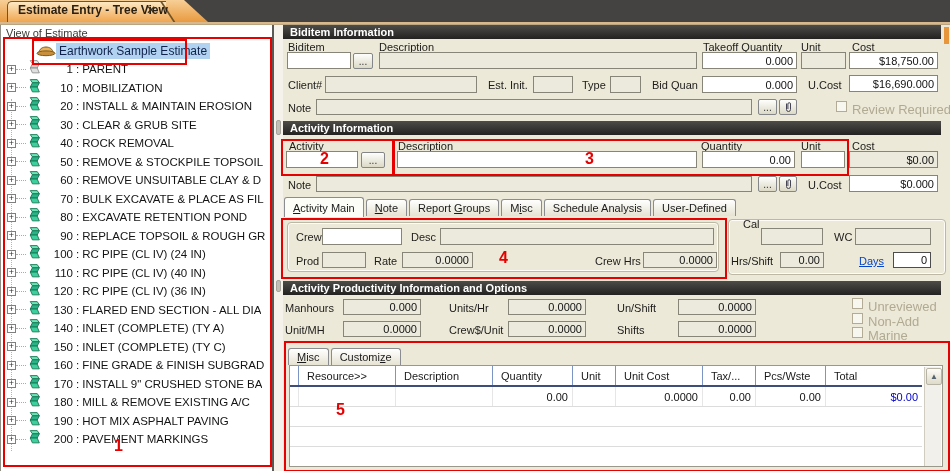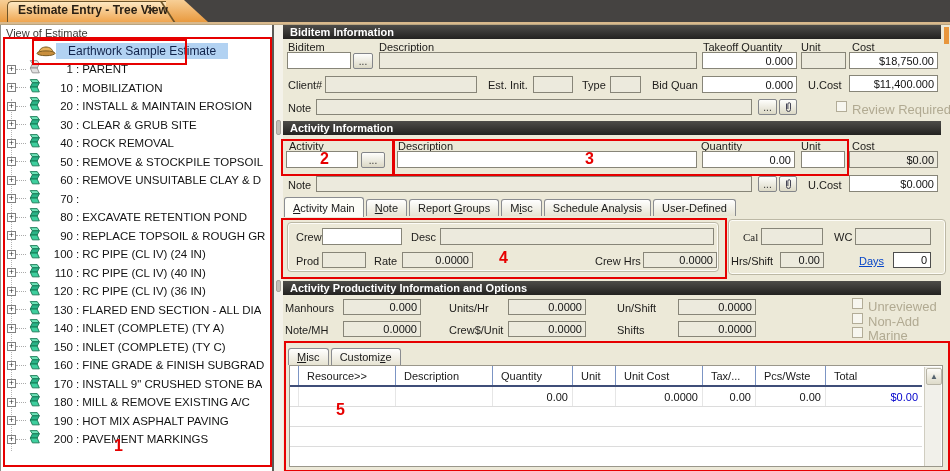--- a/index.html
+++ b/index.html
@@ -42,21 +42,21 @@
   .trow{height:18.5px;display:flex;align-items:center;white-space:nowrap;position:relative;}
   .plus{width:9px;height:9px;border:1px solid #7f7f7f;background:#fff;font-size:9px;line-height:7px;
         text-align:center;color:#333;margin-left:7px;flex:0 0 auto;box-sizing:border-box;}
   .hdots{width:10px;border-top:1px dotted #aaa;flex:0 0 auto;}
   .ticon{flex:0 0 auto;margin-left:1px;}
   .tnum{display:inline-block;width:32px;text-align:right;font-size:11.5px;color:#141414;flex:0 0 auto;}
   .tsep{font-size:11.5px;color:#141414;margin:0 3px;flex:0 0 auto;}
   .tname{font-size:11.5px;color:#141414;overflow:hidden;}
   #vdots{position:absolute;left:11px;top:58px;width:1px;height:380px;border-left:1px dotted #b5b5b5;}
   #rootrow{position:absolute;left:0;top:41px;height:19px;display:flex;align-items:center;}
-  #rootsel{background:#b2d2f2;padding:1px 12px;font-size:12px;color:#10224a;}
+  #rootsel{background:#b2d2f2;padding:1px 3px;font-size:12px;color:#10224a;}
   
   .xtabstrip{position:absolute;display:flex;align-items:flex-end;gap:2px;}
   .xtab{border:1px solid #8a8c90;border-bottom:none;border-radius:3px 3px 0 0;font-size:11px;color:#1a1a1a;
         background:linear-gradient(#ffffff,#e6e3d2);padding:2px 8px 2px 8px;white-space:nowrap;}
   .xtab.active{background:#fdfdf7;padding-top:4px;padding-bottom:3px;position:relative;top:1px;}
   .gbox{position:absolute;border:1px solid #bcb8a5;border-radius:4px;box-shadow:inset 0 0 0 1px #fdfcf7;box-sizing:border-box;}
   .link{color:#0645c8;text-decoration:underline;}
   
   #grid{position:absolute;left:289px;top:365px;width:654px;height:102px;background:#fff;border:1px solid #9a978b;box-sizing:border-box;}
   #grid-header{position:absolute;left:0;top:0;height:21px;display:flex;border-bottom:2px solid #3f4e78;box-sizing:border-box;width:632px;}
@@ -197,20 +197,21 @@
         <div class="trow">
           <span class="plus">+</span>
           <span class="hdots"></span>
           <span class="ticon"><svg width="14" height="16" viewBox="0 0 13 15">
               <path d="M3 1.5 L9.5 1.5 L11.5 4.5 L5 4.5 Z" fill="#6fe4b9" stroke="#12714e" stroke-width="0.8"></path>
               <path d="M5 4.5 L11.5 4.5 L9.5 8.5 L3 8.5 Z" fill="#2ab387" stroke="#12714e" stroke-width="0.8"></path>
               <path d="M3 8.5 L9.5 8.5 L11.5 13 L5 13 Z" fill="#3ecf9e" stroke="#12714e" stroke-width="0.8"></path>
             </svg></span>
           <span class="tnum">70</span>
           <span class="tsep">:</span>
+          <span class="tname">BULK EXCAVATE &amp; PLACE AS FIL</span>
         </div>
         <div class="trow">
           <span class="plus">+</span>
           <span class="hdots"></span>
           <span class="ticon"><svg width="14" height="16" viewBox="0 0 13 15">
               <path d="M3 1.5 L9.5 1.5 L11.5 4.5 L5 4.5 Z" fill="#6fe4b9" stroke="#12714e" stroke-width="0.8"></path>
               <path d="M5 4.5 L11.5 4.5 L9.5 8.5 L3 8.5 Z" fill="#2ab387" stroke="#12714e" stroke-width="0.8"></path>
               <path d="M3 8.5 L9.5 8.5 L11.5 13 L5 13 Z" fill="#3ecf9e" stroke="#12714e" stroke-width="0.8"></path>
             </svg></span>
           <span class="tnum">80</span>
@@ -382,21 +383,21 @@
 
   <div class="lbl" style="left:288px;top:79px;">Client#</div>
   <div class="fld gray" style="left:325px;top:76px;width:152px;height:17px;"></div>
   <div class="lbl" style="left:488px;top:79px;">Est. Init.</div>
   <div class="fld gray" style="left:533px;top:76px;width:40px;height:17px;"></div>
   <div class="lbl" style="left:582px;top:79px;">Type</div>
   <div class="fld gray" style="left:610px;top:76px;width:31px;height:17px;"></div>
   <div class="lbl" style="left:652px;top:79px;">Bid Quan</div>
   <div class="fld num" style="left:702px;top:76px;width:95px;height:17px;">0.000</div>
   <div class="lbl" style="left:808px;top:79px;">U.Cost</div>
-  <div class="fld num" style="left:849px;top:75px;width:89px;height:17px;">$11,400.000</div>
+  <div class="fld num" style="left:849px;top:75px;width:89px;height:17px;">$16,690.000</div>
 
   <div class="lbl" style="left:288px;top:102px;">Note</div>
   <div class="fld gray" style="left:316px;top:99px;width:436px;height:16px;"></div>
   <div class="btn3" style="left:758px;top:99px;width:19px;height:16px;">...</div>
   <div class="btn3" style="left:779px;top:99px;width:18px;height:16px;">
     <svg width="9" height="12" viewBox="0 0 9 12">
         <path d="M2.5 2.5 L2.5 8.5 a2 2 0 0 0 4 0 L6.5 3 a1.3 1.3 0 0 0 -2.6 0 L3.9 8" fill="none" stroke="#445" stroke-width="1"></path>
       </svg>
   </div>
   <div class="chk" style="left:836px;top:101px;"></div>
@@ -443,38 +444,38 @@
   <div class="lbl" style="left:411px;top:231px;">Desc</div>
   <div class="fld gray" style="left:440px;top:228px;width:274px;height:17px;"></div>
   <div class="lbl" style="left:296px;top:255px;">Prod</div>
   <div class="fld gray" style="left:322px;top:252px;width:44px;height:16px;"></div>
   <div class="lbl" style="left:374px;top:255px;">Rate</div>
   <div class="fld num gray" style="left:402px;top:252px;width:71px;height:16px;">0.0000</div>
   <div class="lbl" style="left:595px;top:255px;">Crew Hrs</div>
   <div class="fld num gray" style="left:643px;top:252px;width:74px;height:16px;">0.0000</div>
 
   <div class="gbox" style="left:728px;top:219px;width:218px;height:56px;"></div>
-  <div class="lbl" style="left:743px;top:231px;font-family:Liberation Serif, serif;">Cal</div>
+  <div class="lbl" style="left:743px;top:218px;">Cal</div>
   <div class="fld gray" style="left:761px;top:228px;width:62px;height:17px;"></div>
   <div class="lbl" style="left:834px;top:231px;">WC</div>
   <div class="fld gray" style="left:855px;top:228px;width:76px;height:17px;"></div>
   <div class="lbl" style="left:731px;top:255px;">Hrs/Shift</div>
   <div class="fld num gray" style="left:780px;top:252px;width:44px;height:16px;">0.00</div>
   <div class="lbl link" style="left:859px;top:255px;">Days</div>
   <div class="fld num" style="left:893px;top:252px;width:38px;height:16px;border-color:#4d4d4d;">0</div>
 
   <div class="hdrbar" style="left:283px;top:281px;width:658px;height:14px;">Activity Productivity Information and Options</div>
 
   <div class="lbl" style="left:285px;top:302px;">Manhours</div>
   <div class="fld num gray" style="left:343px;top:299px;width:78px;height:16px;">0.000</div>
   <div class="lbl" style="left:449px;top:302px;">Units/Hr</div>
   <div class="fld num gray" style="left:508px;top:299px;width:78px;height:16px;">0.0000</div>
   <div class="lbl" style="left:617px;top:302px;">Un/Shift</div>
   <div class="fld num gray" style="left:678px;top:299px;width:78px;height:16px;">0.0000</div>
-  <div class="lbl" style="left:285px;top:324px;">Note/MH</div>
+  <div class="lbl" style="left:285px;top:324px;">Unit/MH</div>
   <div class="fld num gray" style="left:343px;top:321px;width:78px;height:16px;">0.0000</div>
   <div class="lbl" style="left:449px;top:324px;">Crew$/Unit</div>
   <div class="fld num gray" style="left:508px;top:321px;width:78px;height:16px;">0.0000</div>
   <div class="lbl" style="left:617px;top:324px;">Shifts</div>
   <div class="fld num gray" style="left:678px;top:321px;width:78px;height:16px;">0.0000</div>
 
   <div class="chk" style="left:852px;top:298px;"></div>
   <div class="chklbl" style="left:868px;top:299px;">Unreviewed</div>
   <div class="chk" style="left:852px;top:313px;"></div>
   <div class="chklbl" style="left:868px;top:314px;">Non-Add</div>

